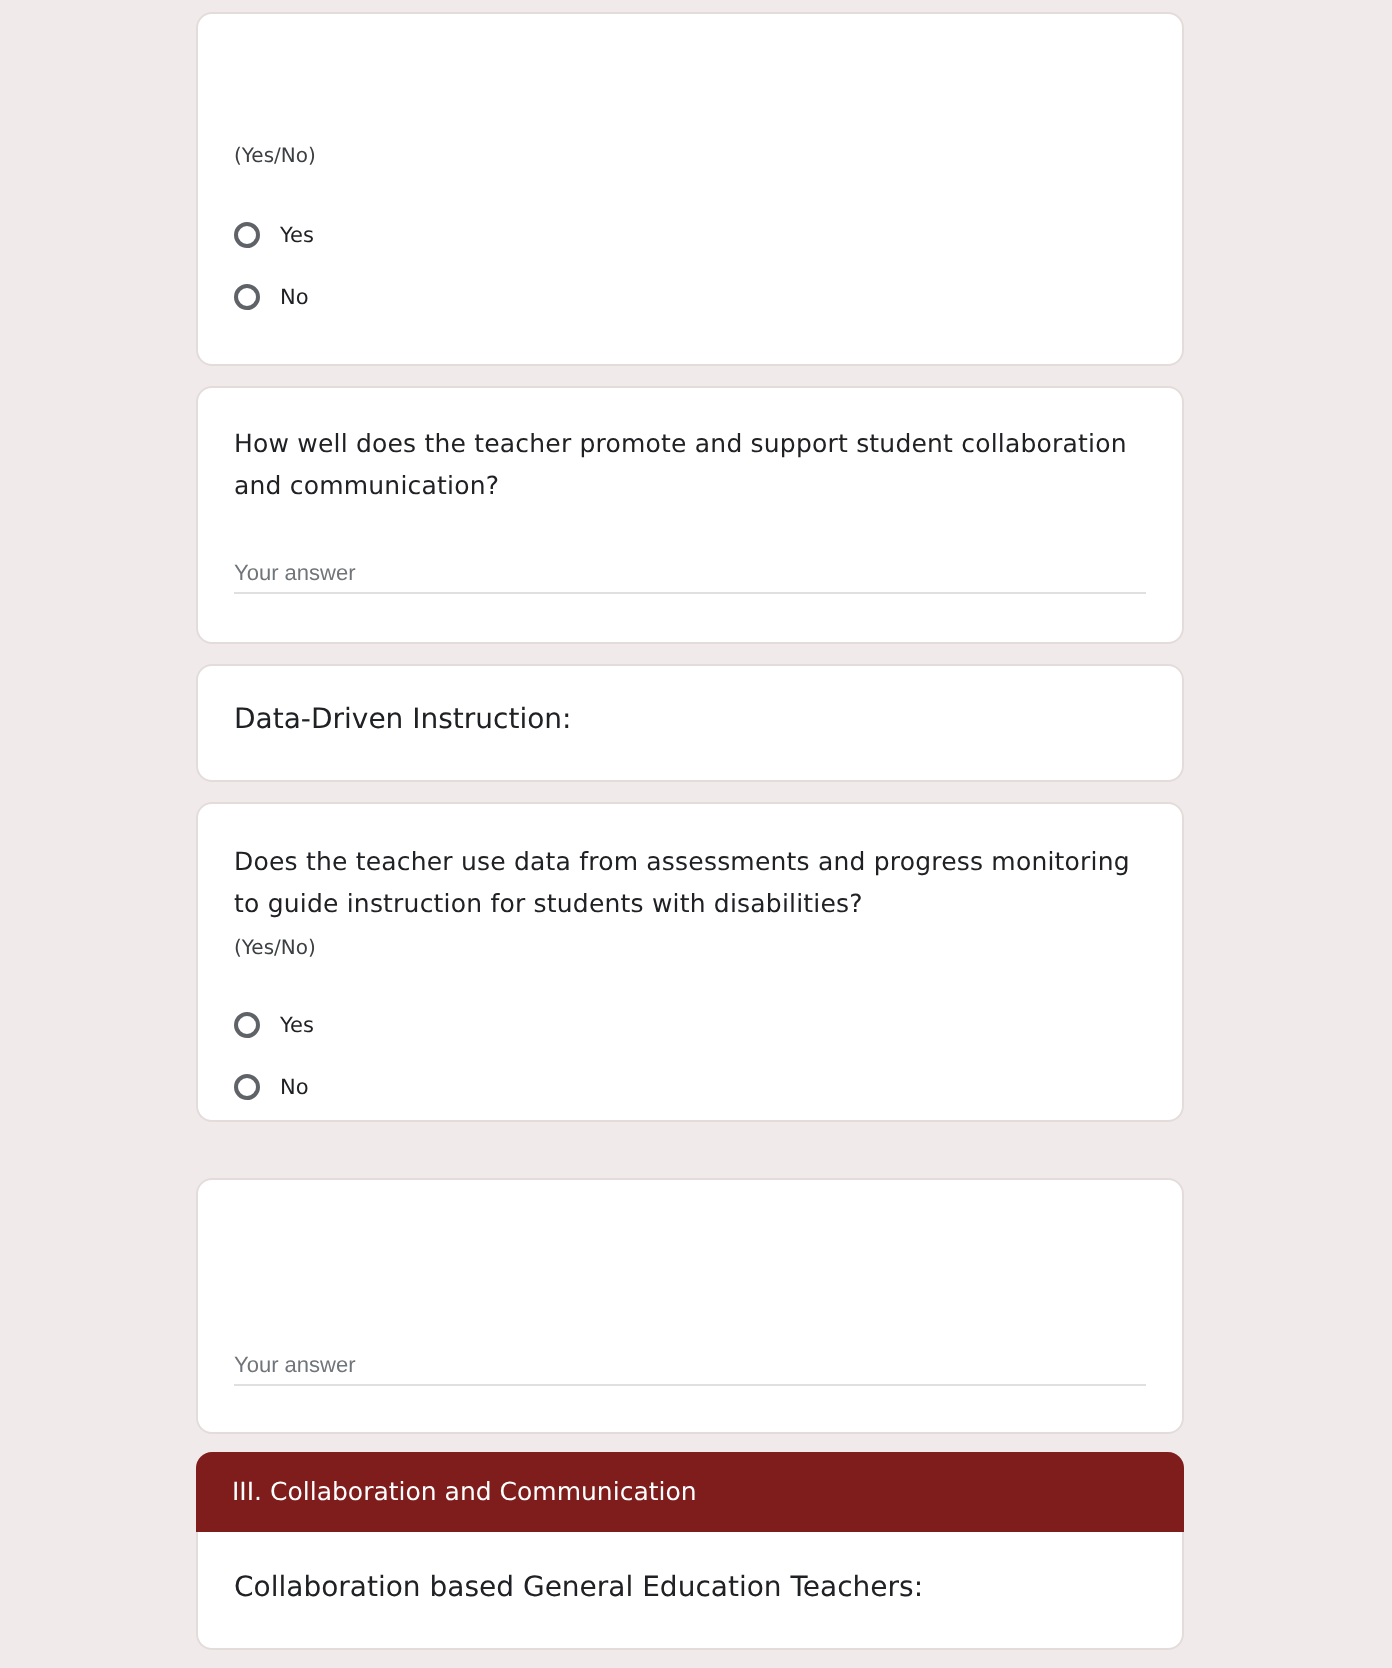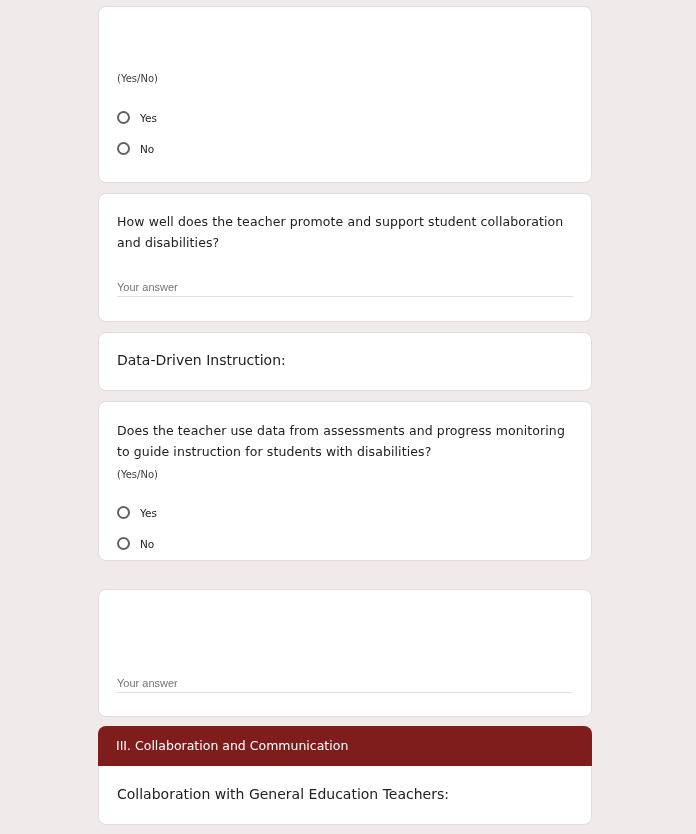--- a/index.html
+++ b/index.html
@@ -61,21 +61,21 @@
     <span class="radio"></span>
     <span class="radio-label">Yes</span>
   </div>
   <div class="radio-row" style="top:135px;">
     <span class="radio"></span>
     <span class="radio-label">No</span>
   </div>
 </div>
 
 <div class="card" style="top:193px;height:129px;">
-  <div class="q-title" style="top:17px;">How well does the teacher promote and support student collaboration and disabilities?</div>
+  <div class="q-title" style="top:17px;">How well does the teacher promote and support student collaboration and communication?</div>
   <input class="answer" type="text" style="top: 84px;" placeholder="Your answer">
 </div>
 
 <div class="card" style="top:332px;height:59px;">
   <div class="section-text" style="top:19px;">Data-Driven Instruction:</div>
 </div>
 
 <div class="card" style="top:401px;height:160px;">
   <div class="q-title" style="top:18px;">Does the teacher use data from assessments and progress monitoring to guide instruction for students with disabilities?</div>
   <div class="q-desc" style="top:67px;">(Yes/No)</div>
@@ -88,14 +88,14 @@
     <span class="radio-label">No</span>
   </div>
 </div>
 
 <div class="card" style="top:589px;height:128px;">
   <input class="answer" type="text" style="top: 84px;" placeholder="Your answer">
 </div>
 
 <div class="section-header">III. Collaboration and Communication</div>
 <div class="section-body">
-  <div class="section-text" style="top:20px;">Collaboration with General Education Teachers:</div>
+  <div class="section-text" style="top:20px;">Collaboration based General Education Teachers:</div>
 </div>
 
 </body></html>

